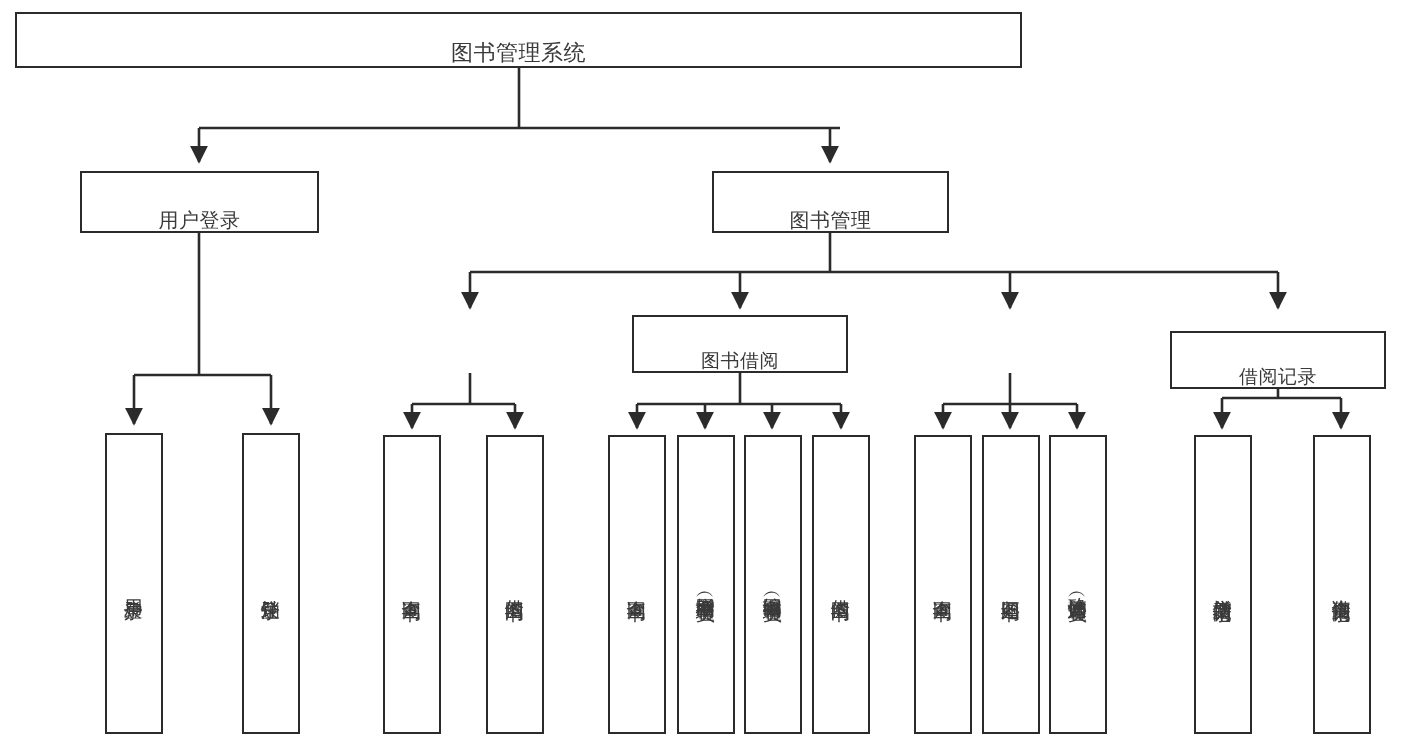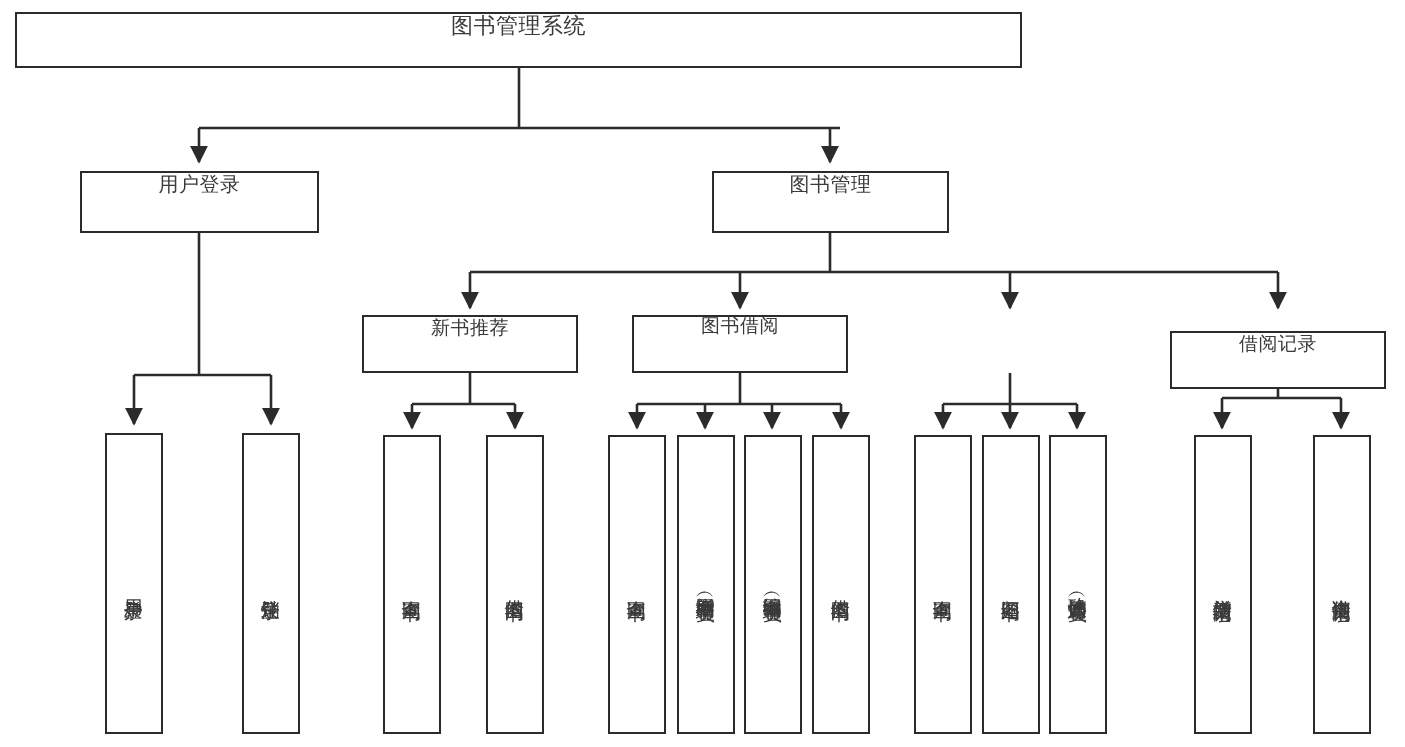--- a/index.html
+++ b/index.html
@@ -24,21 +24,21 @@
     width: 1405px;
     height: 747px;
     pointer-events: none;
   }
   .node {
     position: absolute;
     box-sizing: border-box;
     background: #ffffff;
     border: 2px solid #2b2b2b;
     display: flex;
-    align-items: flex-start;
+    align-items: flex-end;
     justify-content: center;
     color: #3a3a3a;
     z-index: 2;
   }
   .node .lbl {
     display: block;
     text-align: center;
     line-height: 1.12;
     letter-spacing: 0.5px;
     color: #3a3a3a;
@@ -129,24 +129,21 @@
     <span class="lbl">图书管理系统</span>
   </div>
 
   <div class="node lvl1" style="left:80px; top:171px; width:239px; height:62px;">
     <span class="lbl">用户登录</span>
   </div>
   <div class="node lvl1" style="left:712px; top:171px; width:237px; height:62px;">
     <span class="lbl">图书管理</span>
   </div>
 
-  <div class="node lvl2" style="left:362px; top:315px; width:216px; height:58px;">
-    <span class="lbl">新书推荐</span>
-  </div>
-  <div class="node lvl2" style="left:632px; top:315px; width:216px; height:58px;font-family:Liberation Mono, monospace;">
+  <div class="node lvl2" style="left:632px; top:315px; width:216px; height:58px;">
     <span class="lbl">图书借阅</span>
   </div>
   <div class="node lvl2" style="left:1170px; top:315px; width:216px; height:58px;margin-top:16px;">
     <span class="lbl">借阅记录</span>
   </div>
 
   <div class="node leaf" style="left:105px; top:433px; width:58px; height:301px;">
     <span class="lbl">用户登录</span>
   </div>
   <div class="node leaf" style="left:242px; top:433px; width:58px; height:301px;">

